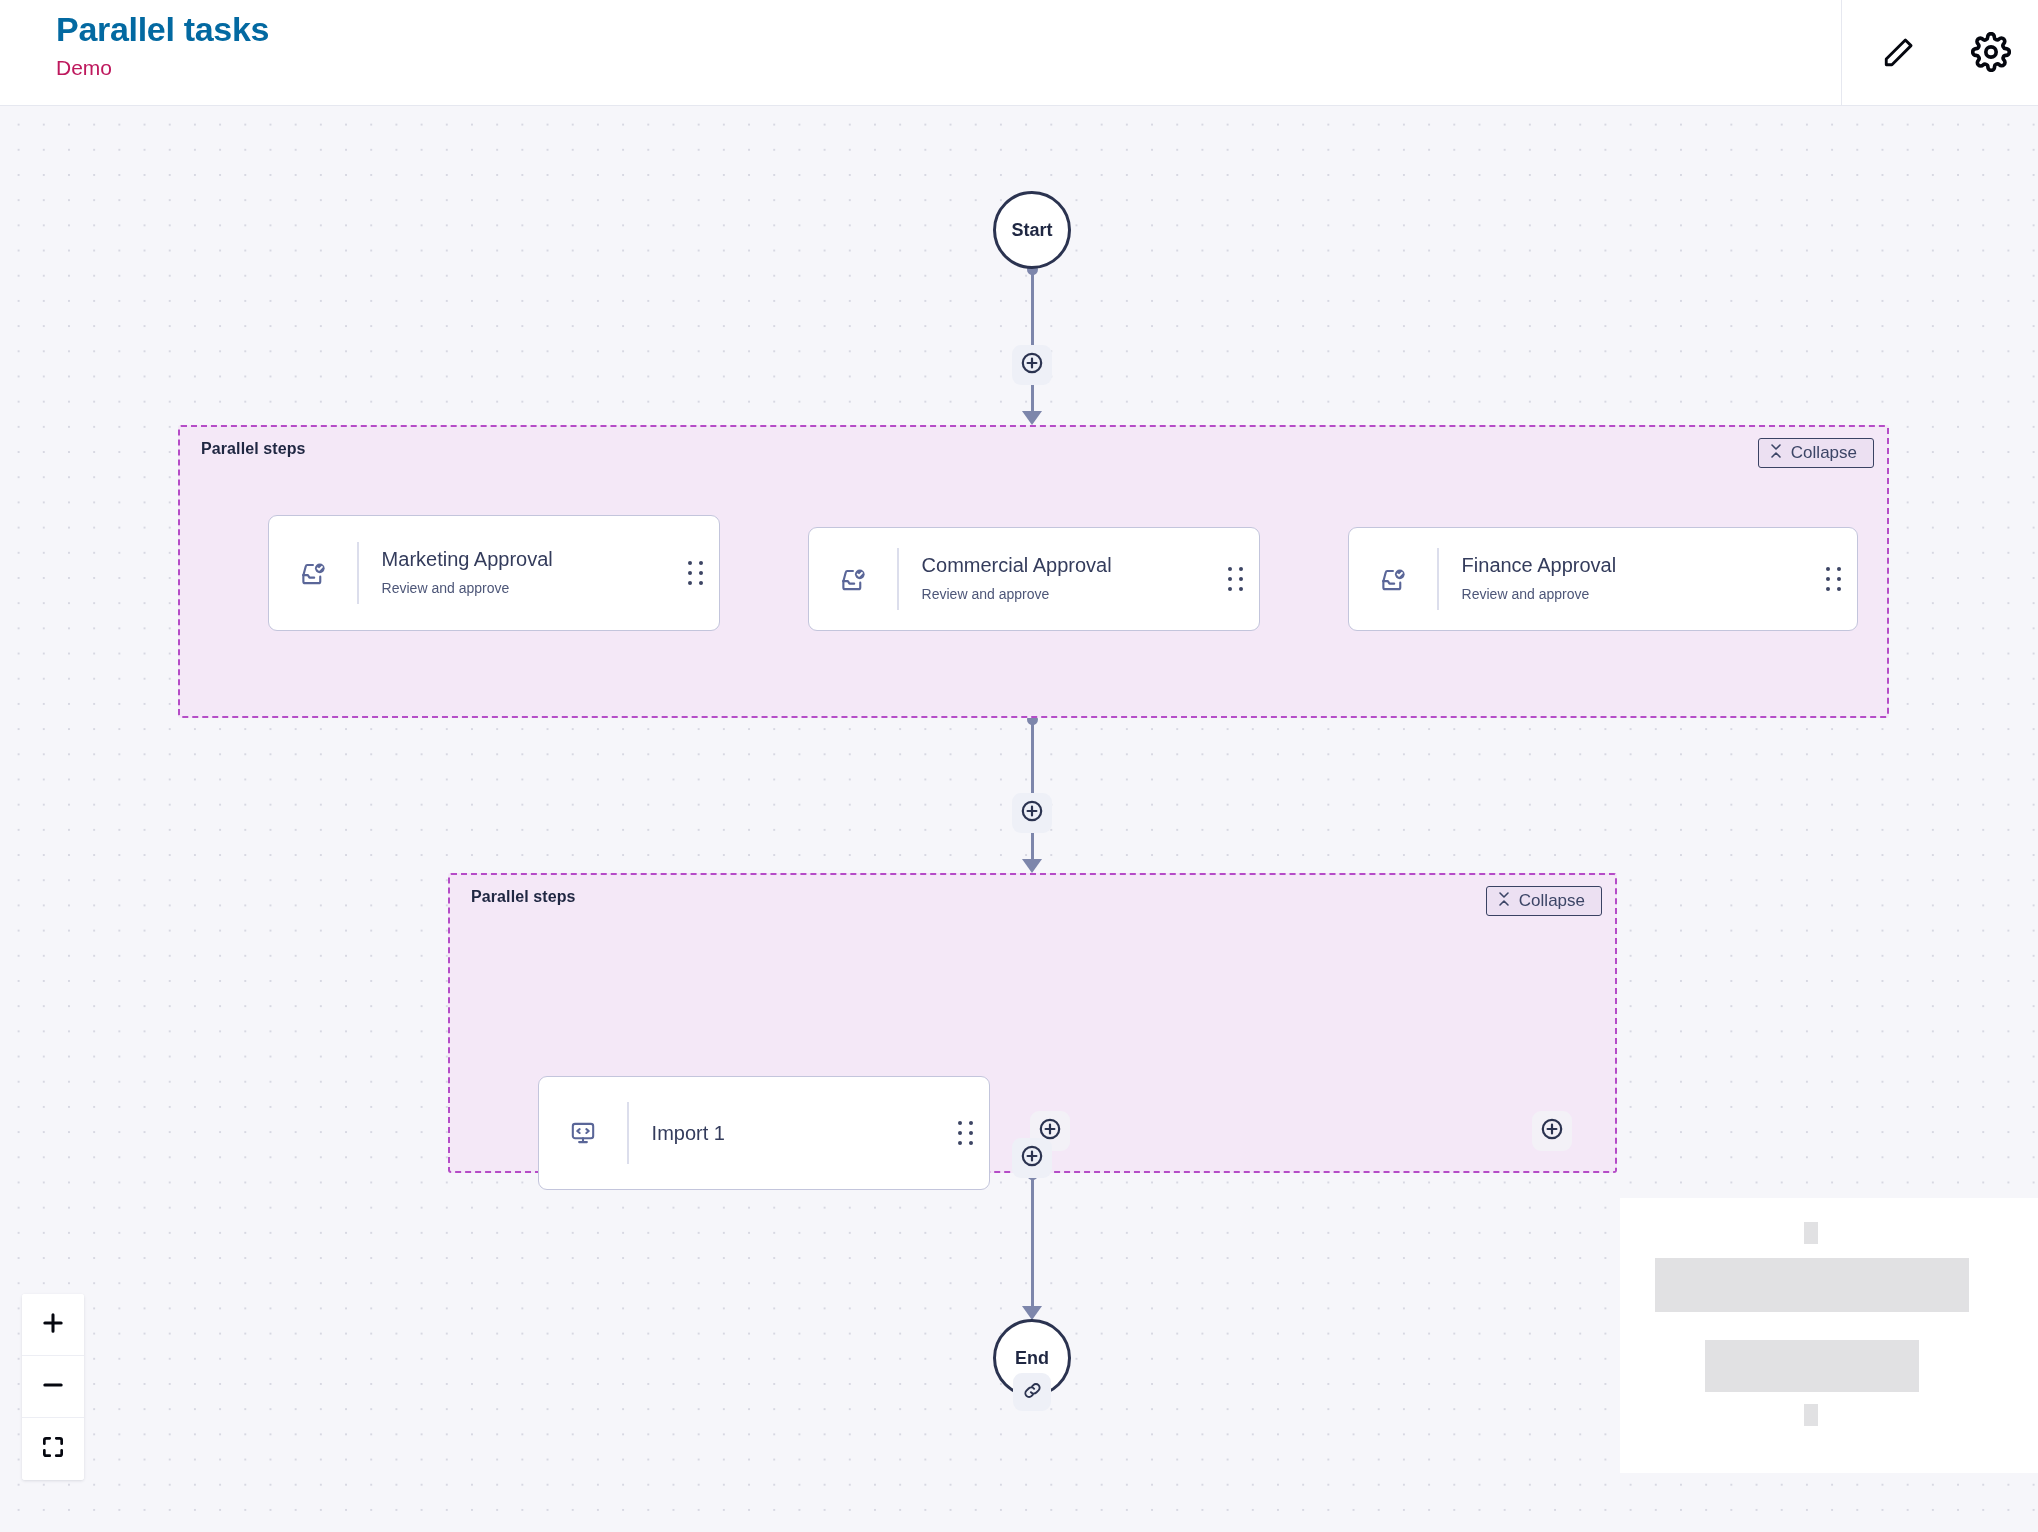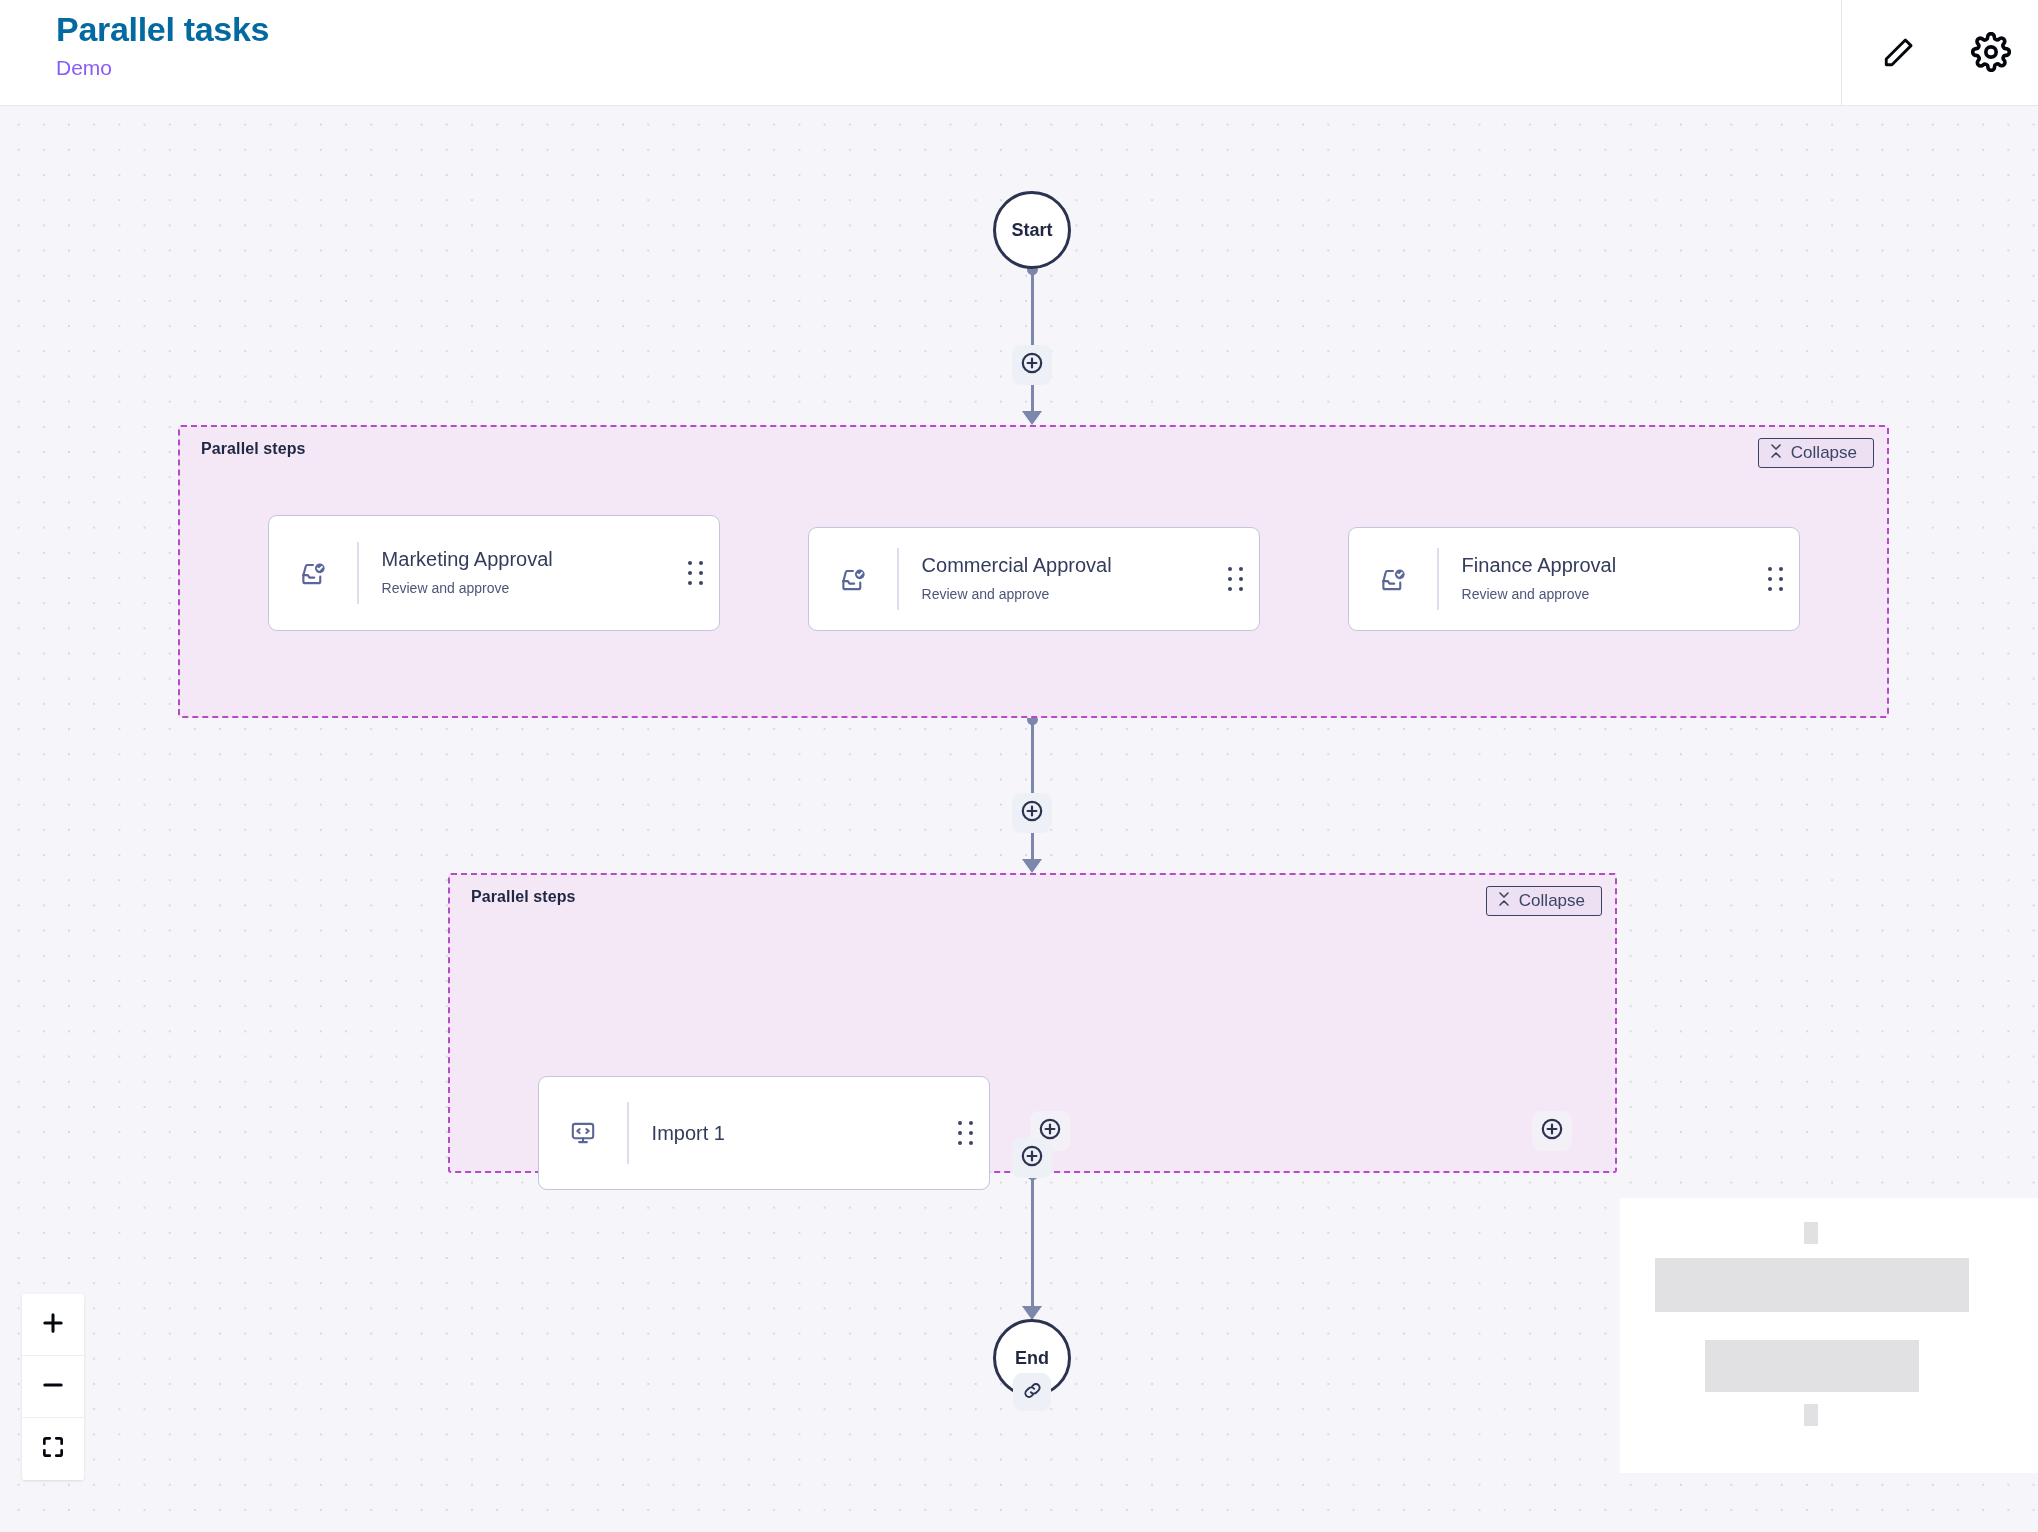--- a/index.html
+++ b/index.html
@@ -29,21 +29,21 @@
   }
   .page-title {
     font-size: 34px;
     font-weight: bold;
     color: #0369a1;
     letter-spacing: -0.3px;
     line-height: 46px;
   }
   .page-subtitle {
     font-size: 21px;
-    color: #8b5cf6;
+    color: #be185d;
     line-height: 30px;
     margin-top: 1px;
   }
   .header-actions {
     position: absolute;
     right: 24px;
     top: 0;
     height: 106px;
     display: flex;
     align-items: center;
@@ -375,21 +375,21 @@
           <i></i>
             <i></i>
             <i></i>
             <i></i>
             <i></i>
             <i></i>
         </span>
       </div>
     </div>
 
-    <div class="task-card" style="left:1168px; top:100px; width:452px; height:104px;">
+    <div class="task-card" style="left:1168px; top:100px; width:510px; height:104px;">
       <div class="card-icon">
         <svg width="27" height="27" viewBox="0 0 24 24" fill="none" stroke="currentColor" stroke-width="1.9" stroke-linecap="round" stroke-linejoin="round">
           <path d="M3 13.5V19a1.6 1.6 0 0 0 1.6 1.6h11.8A1.6 1.6 0 0 0 18 19v-4.2"></path>
           <path d="M3 13.5h4l1.4 2.2h4.2"></path>
           <path d="M3 13.5L5.2 5.4A1.3 1.3 0 0 1 6.5 4.4h5"></path>
           <circle cx="17.6" cy="7.4" r="4.3" fill="currentColor" stroke="none"></circle>
           <path d="M15.7 7.4l1.3 1.3 2.5-2.6" stroke="#ffffff" stroke-width="1.7"></path>
         </svg>
       </div>
       <div class="card-divider"></div>

